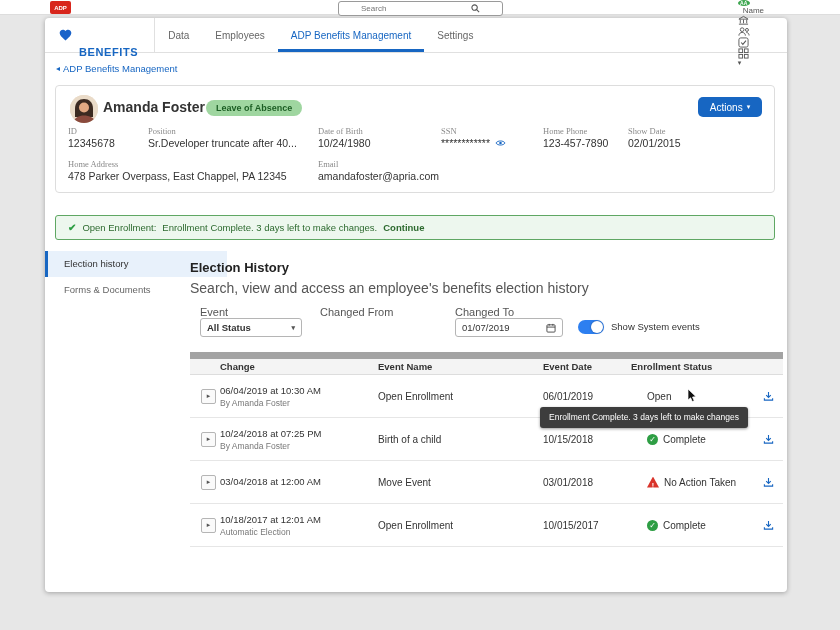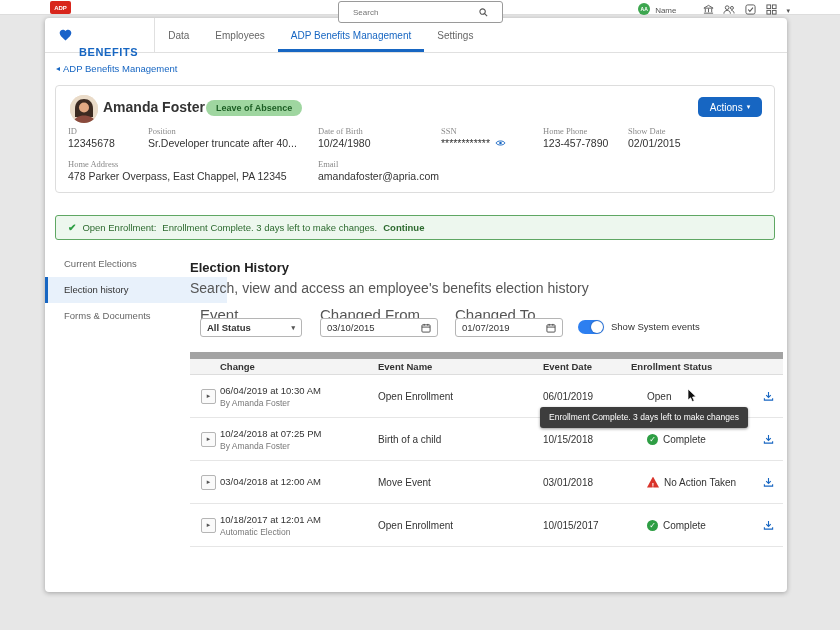--- a/index.html
+++ b/index.html
@@ -4,24 +4,24 @@
 <style>
   * { margin:0; padding:0; box-sizing:border-box; }
   body {
     width:840px; height:630px; position:relative; overflow:hidden;
     background:#e7e7e7; font-family:"Liberation Sans", sans-serif; color:#333;
   }
   
   .topbar { position:absolute; top:0; left:0; width:840px; height:15px; background:#fff; border-bottom:1px solid #ddd; z-index:10; }
   .adp-logo { position:absolute; left:50px; top:1px; width:21px; height:13px; background:#d8261c; border-radius:2px;
     color:#fff; font-size:6px; font-weight:bold; display:flex; align-items:center; justify-content:center; }
-  .search-box { position:absolute; left:338px; top:1px; width:165px; height:22px; border:1px solid #9a9a9a; border-radius:3px;
-    display:flex; align-items:center; padding:0 14px; background:#fff; }
+  .search-box { position:absolute; left:338px; top:1px; width:165px; height:15px; border:1px solid #9a9a9a; border-radius:3px;
+    display:flex; align-items:center; padding:0 22px; background:#fff; }
   .search-box input { border:none; outline:none; flex:1; font-size:8px; color:#555; background:transparent; font-family:inherit; }
-  .topbar-right { position:absolute; right:50px; top:0; height:15px; display:flex; align-items:flex-end; }
+  .topbar-right { position:absolute; right:50px; top:0; height:15px; display:flex; align-items:flex-start;flex-direction:column; }
   .avatar-sm { width:12px; height:12px; border-radius:50%; background:#3da64f; color:#fff; font-size:5px; font-weight:bold;
     display:flex; align-items:center; justify-content:center; }
   .user-name { font-size:8px; color:#555; margin:0 26px 0 5px; }
   .tb-icon { width:12px; height:12px; margin-right:9px; display:flex; align-items:center; justify-content:center; color:#555; }
   .tb-caret { font-size:7px; color:#555; }
   
   .card { position:absolute; left:45px; top:18px; width:742px; height:574px; background:#fff; border-radius:4px;
     box-shadow:0 1px 5px rgba(0,0,0,.3); overflow:hidden; }
   
   .tabbar { position:absolute; top:0; left:0; right:0; height:35px; border-bottom:1px solid #e0e0e0; display:flex; align-items:stretch; }
@@ -49,21 +49,21 @@
     border-radius:3px; display:flex; align-items:center; padding-left:12px; font-size:9.5px; color:#2d6a2f; gap:6px; }
   .alert-check { color:#2e9e44; font-size:10px; font-weight:bold; }
   .alert-link { font-weight:bold; cursor:pointer; }
   
   .side { position:absolute; left:0; top:233px; width:182px; }
   .side-item { height:26px; line-height:26px; padding-left:16px; font-size:9.5px; color:#666; border-left:3px solid transparent; cursor:pointer; }
   .side-item.active { background:#e8f1fb; border-left-color:#1766c2; color:#333; }
   
   .main-title { position:absolute; left:145px; top:242px; font-size:13px; font-weight:bold; color:#222; }
   .main-sub { position:absolute; left:145px; top:262px; font-size:14px; color:#555; }
-  .flt-label { position:absolute; top:288px; font-size:15px; color:#555; }
+  .flt-label { position:absolute; top:288px; font-size:11px; color:#555; }
   .ctrl { position:absolute; top:300px; height:19px; border:1px solid #b5b5b5; border-radius:3px; background:#fff;
     display:flex; align-items:center; padding:0 6px; font-size:9.5px; color:#333; cursor:pointer; }
   .select-box { justify-content:space-between; font-weight:bold; }
   .sel-caret { font-size:7px; color:#555; }
   .date-box { justify-content:space-between; }
   .cal { color:#444; display:inline-flex; }
   .toggle { position:absolute; left:533px; top:302px; width:26px; height:14px; border-radius:7px; background:#2d7ff0; cursor:pointer; }
   .toggle .knob { position:absolute; right:1px; top:1px; width:12px; height:12px; border-radius:50%; background:#fff; box-shadow:0 0 2px rgba(0,0,0,.4); }
   .toggle-label { position:absolute; left:566px; top:303px; font-size:9.5px; color:#333; }
   
@@ -209,46 +209,34 @@
   </div>
 
   <div class="alert">
     <span class="alert-check">✔</span>
     <span>Open Enrollment:</span>
     <span>Enrollment Complete. 3 days left to make changes.</span>
     <span class="alert-link">Continue</span>
   </div>
 
   <div class="side">
-    <div class="side-item">Current Elections</div>
     <div class="side-item active">Election history</div>
     <div class="side-item">Forms &amp; Documents</div>
   </div>
 
   <div class="main-title">Election History</div>
   <div class="main-sub">Search, view and access an employee's benefits election history</div>
 
   <span class="flt-label" style="left:155px;">Event</span>
   <span class="flt-label" style="left:275px;">Changed From</span>
   <span class="flt-label" style="left:410px;">Changed To</span>
 
   <div class="ctrl select-box" style="left:155px;width:102px;">
     <span>All Status</span>
     <span class="sel-caret">▾</span>
-  </div>
-  <div class="ctrl date-box" style="left:275px;width:118px;">
-    <span>03/10/2015</span>
-    <span class="cal">
-      <svg width="10" height="10" viewBox="0 0 11 11">
-          <rect x="1" y="2" width="9" height="8" rx="1" fill="none" stroke="#444"></rect>
-          <line x1="1" y1="4.5" x2="10" y2="4.5" stroke="#444"></line>
-          <line x1="3.5" y1="1" x2="3.5" y2="3" stroke="#444"></line>
-          <line x1="7.5" y1="1" x2="7.5" y2="3" stroke="#444"></line>
-        </svg>
-    </span>
   </div>
   <div class="ctrl date-box" style="left:410px;width:108px;">
     <span>01/07/2019</span>
     <span class="cal">
       <svg width="10" height="10" viewBox="0 0 11 11">
           <rect x="1" y="2" width="9" height="8" rx="1" fill="none" stroke="#444"></rect>
           <line x1="1" y1="4.5" x2="10" y2="4.5" stroke="#444"></line>
           <line x1="3.5" y1="1" x2="3.5" y2="3" stroke="#444"></line>
           <line x1="7.5" y1="1" x2="7.5" y2="3" stroke="#444"></line>
         </svg>

